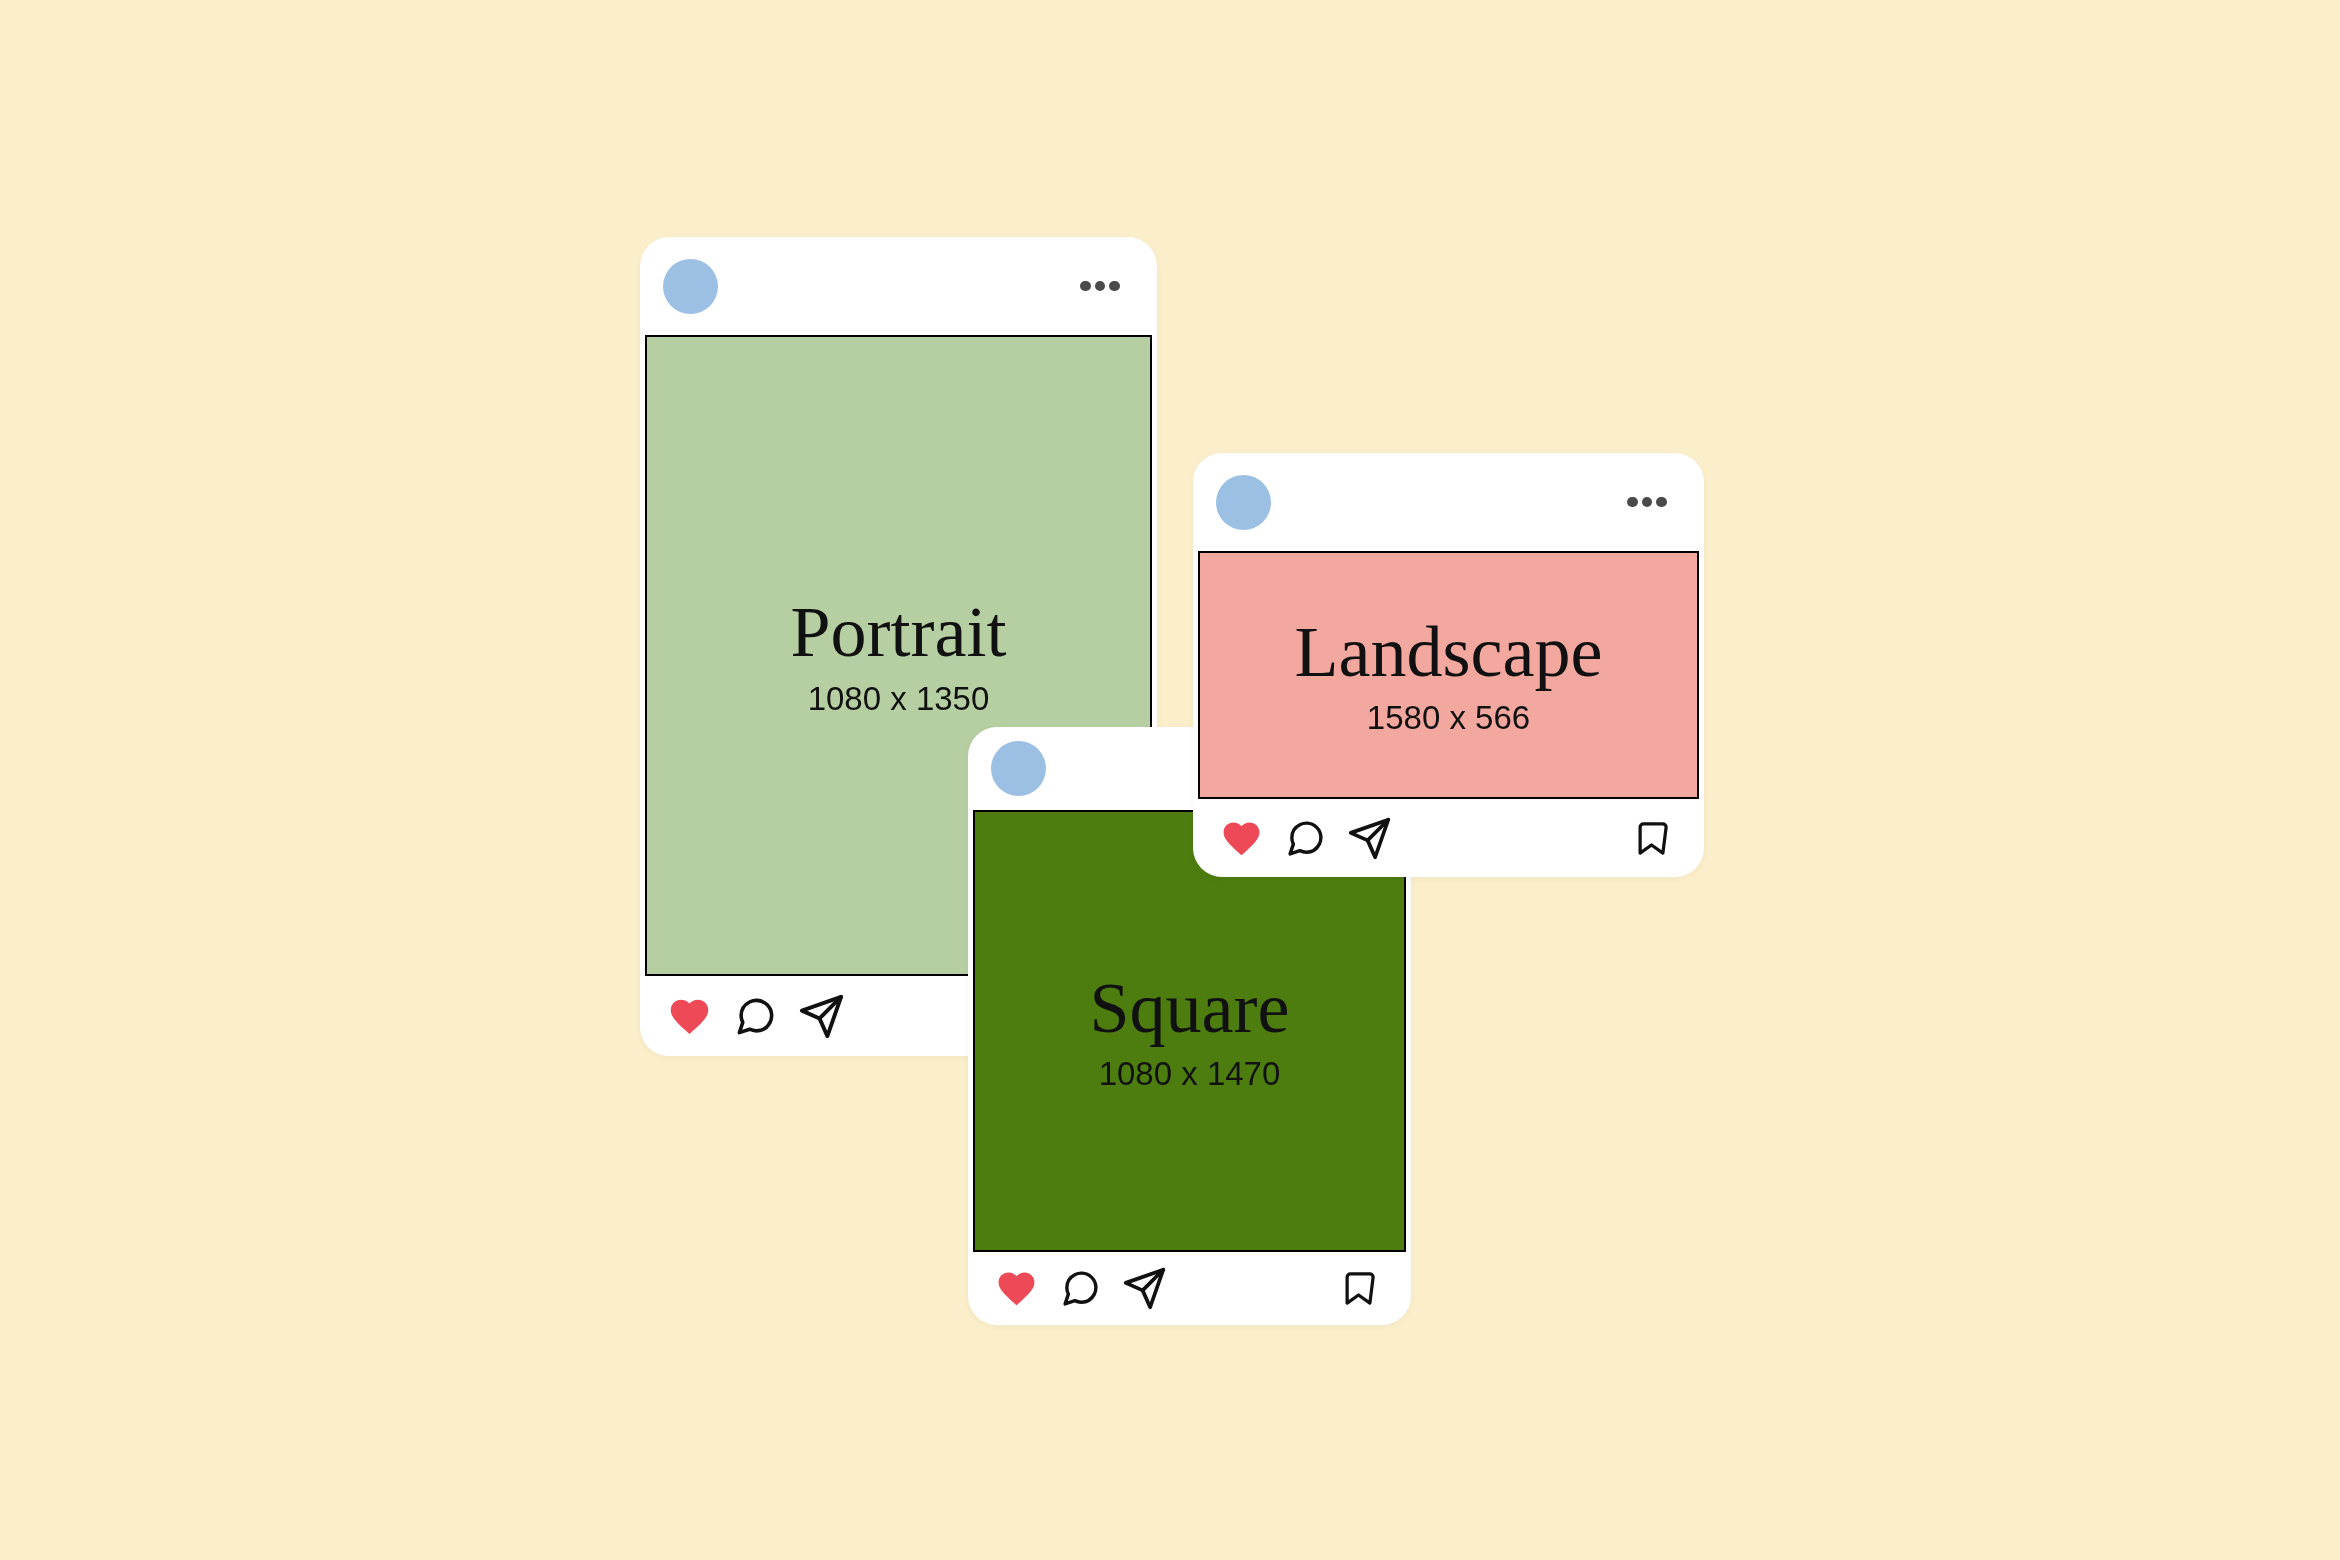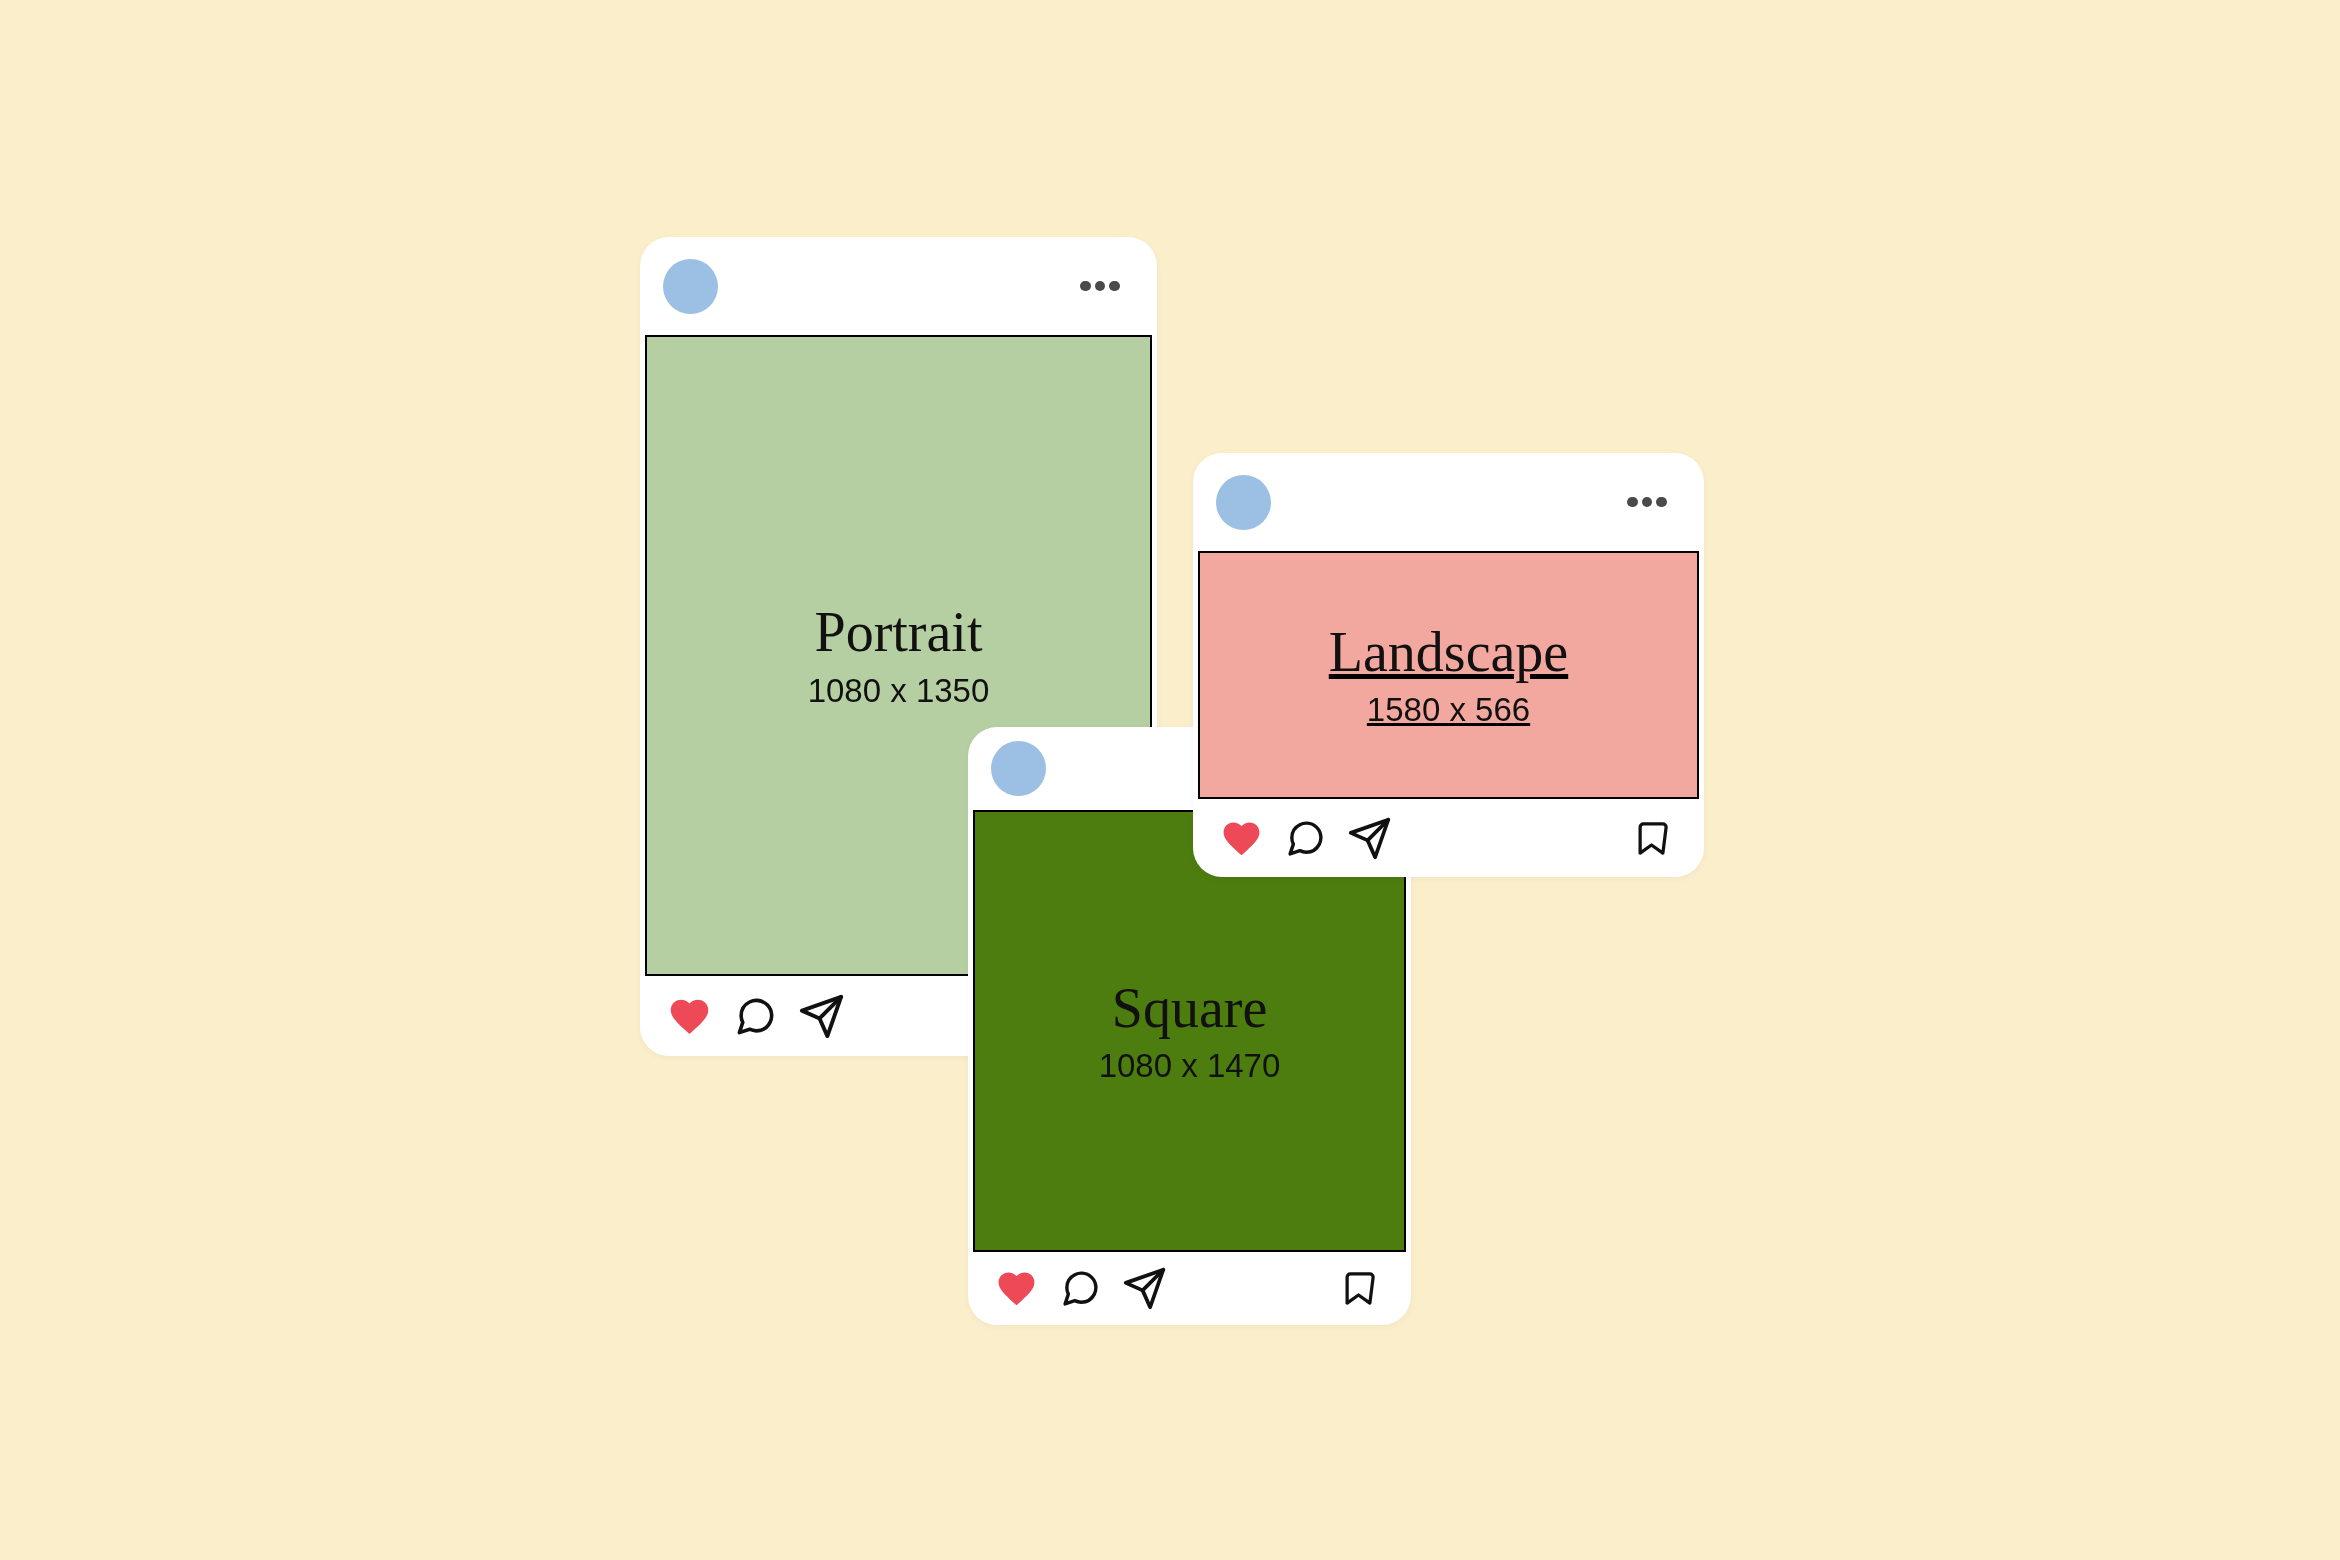--- a/index.html
+++ b/index.html
@@ -69,21 +69,21 @@
     gap: 13.7px;
     flex: 0 0 auto;
     box-sizing: content-box;
   }
   .card-portrait  .card-image { height: 637px; }
   .card-landscape .card-image { height: 244px; }
   .card-square    .card-image { height: 438px; }
 
   .post-title {
     font-family: "Liberation Serif", "DejaVu Serif", serif;
-    font-size: 56px;
+    font-size: 72px;
     line-height: 1;
     color: var(--text-color, #111111);
     text-align: center;
   }
   .post-dims {
     font-family: "Liberation Sans", "DejaVu Sans", sans-serif;
     font-size: 33px;
     line-height: 1;
     color: var(--text-color, #111111);
   }
@@ -176,21 +176,21 @@
 
   <div class="card card-landscape">
     <div class="card-header">
       <div class="avatar"></div>
       <div class="dots">
         <span class="dot"></span>
           <span class="dot"></span>
           <span class="dot"></span>
       </div>
     </div>
-    <div class="card-image" style="background: rgb(242, 167, 159); text-decoration: underline;">
+    <div class="card-image" style="background: rgb(242, 167, 159);">
       <div class="post-title">Landscape</div>
       <div class="post-dims">1580 x 566</div>
     </div>
     <div class="card-footer">
       <svg class="icon heart" width="43" height="43" viewBox="0 0 24 24">
           <path d="M12 21.35l-1.45-1.32C5.4 15.36 2 12.28 2 8.5 2 5.42 4.42 3 7.5 3c1.74 0 3.41.81 4.5 2.09C13.09 3.81 14.76 3 16.5 3 19.58 3 22 5.42 22 8.5c0 3.78-3.4 6.86-8.55 11.54L12 21.35z"></path>
         </svg>
       <svg class="icon stroke" width="41" height="41" viewBox="0 0 24 24">
           <path d="M21 11.5a8.38 8.38 0 0 1-.9 3.8 8.5 8.5 0 0 1-7.6 4.7 8.38 8.38 0 0 1-3.8-.9L3 21l1.9-5.7a8.38 8.38 0 0 1-.9-3.8 8.5 8.5 0 0 1 4.7-7.6 8.38 8.38 0 0 1 3.8-.9h.5a8.48 8.48 0 0 1 8 8v.5z"></path>
         </svg>

